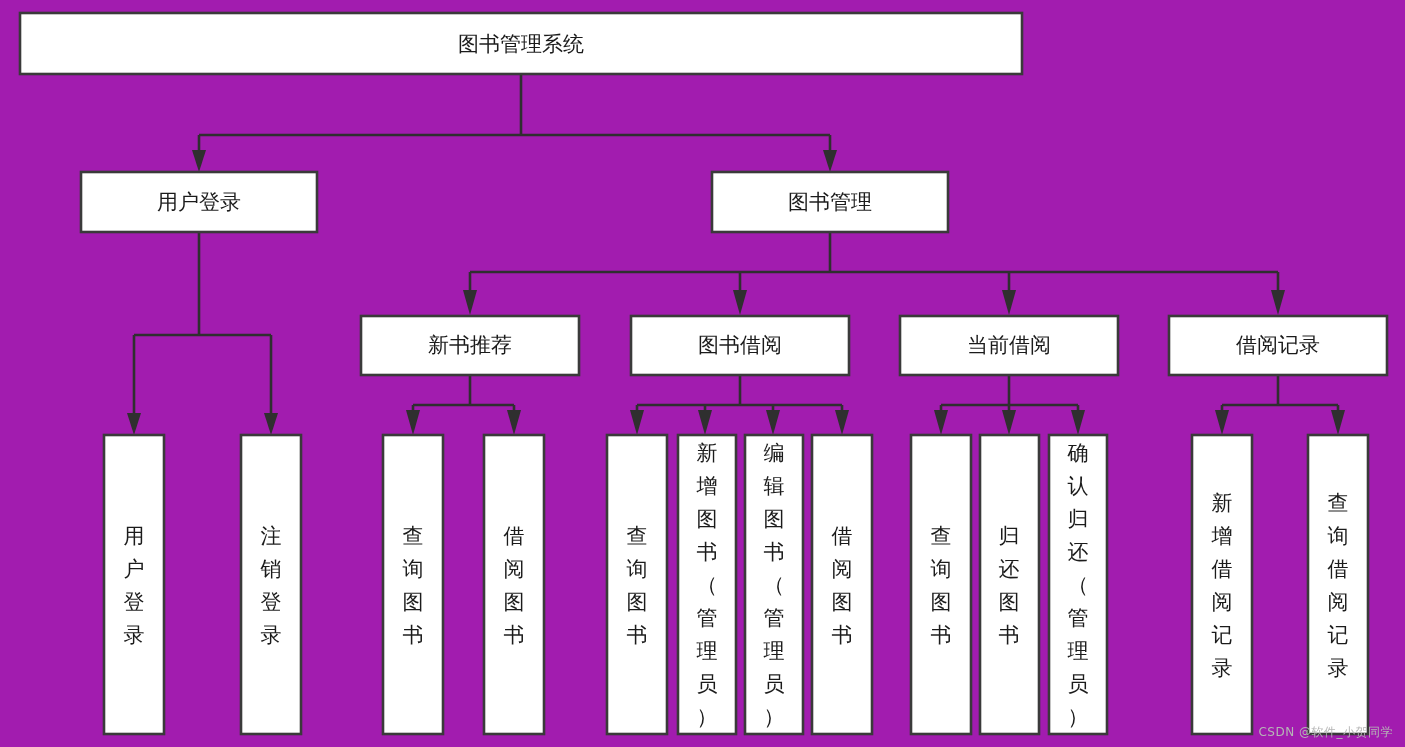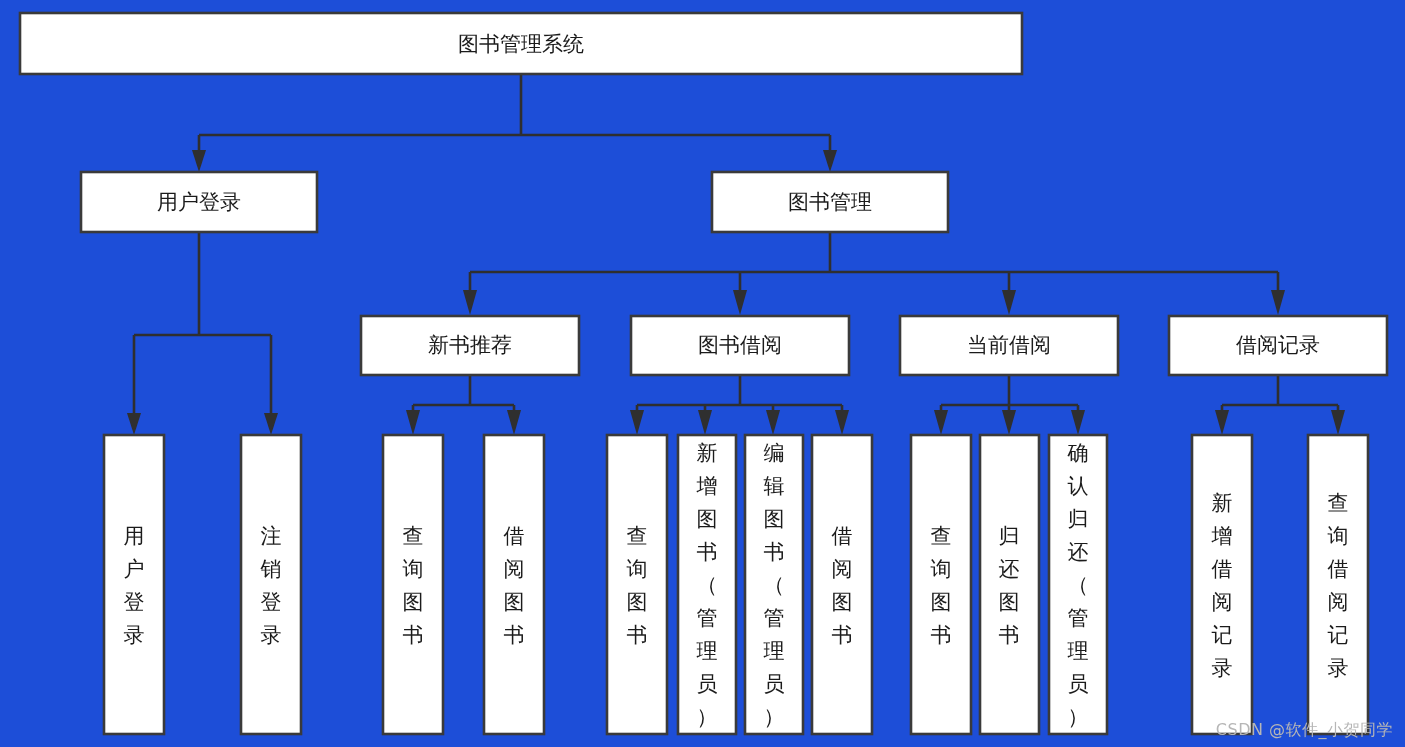--- a/index.html
+++ b/index.html
@@ -11,21 +11,21 @@
   body {
     font-family: "DejaVu Sans", "Liberation Sans", sans-serif;
     width: 1405px;
     height: 747px;
     overflow: hidden;
   }
   #diagram-root {
     position: relative;
     width: 1405px;
     height: 747px;
-    background: #1d4ed8;
+    background: #a21caf;
   }
   svg#tree-svg {
     position: absolute;
     left: 0;
     top: 0;
     width: 1405px;
     height: 747px;
     display: block;
   }
   .node-box {
@@ -57,21 +57,21 @@
     fill: #1b1b1b;
     text-anchor: middle;
     dominant-baseline: central;
     white-space: pre;
   }
   .watermark {
     position: absolute;
     right: 12px;
     bottom: 6px;
     font-family: "DejaVu Sans", "Liberation Sans", sans-serif;
-    font-size: 16px;
+    font-size: 12px;
     color: #b6b6b6;
     letter-spacing: 0.5px;
     user-select: none;
     pointer-events: none;
   }
 </style>
 </head>
 <body>
 
 <div id="diagram-root">

